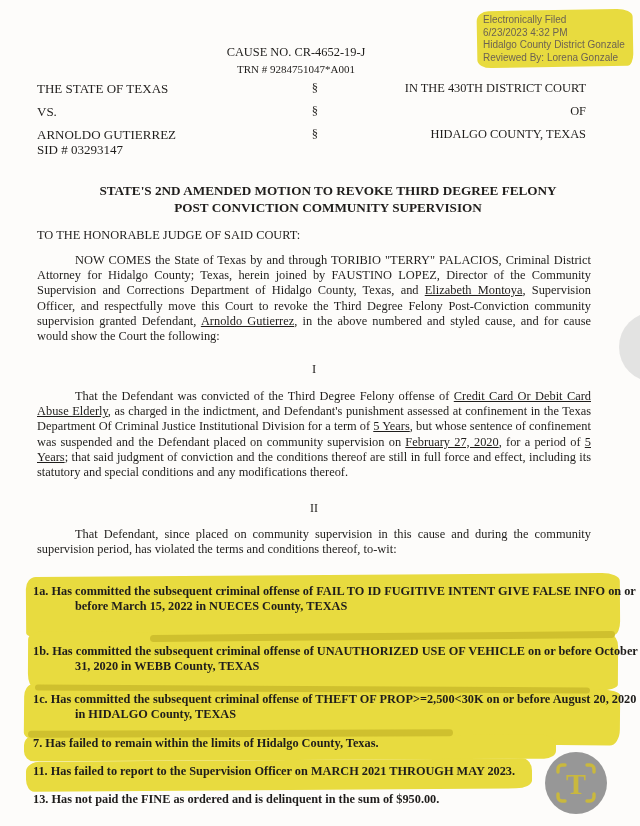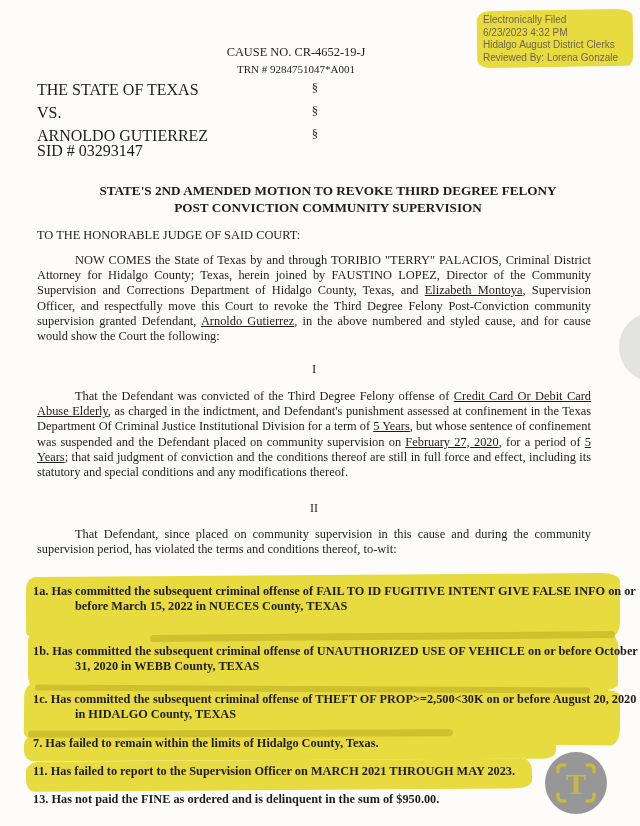--- a/index.html
+++ b/index.html
@@ -18,21 +18,21 @@
   #content{position:absolute;inset:0;z-index:2;}
   .abs{position:absolute;}
   
   #stamp{left:483px;top:14px;width:148px;font-size:10px;line-height:12.6px;
     color:var(--stamp-text,#6d6352);font-family:"Liberation Sans","DejaVu Sans",sans-serif;}
   #stamp-hl{left:477px;top:10px;width:156px;height:57px;border-radius:12px 16px 6px 14px/10px 8px 12px 8px;transform:rotate(-1deg);}
   
   #cause-line{left:0;top:45px;width:592px;text-align:center;font-size:12.4px;}
   #trn-line{left:0;top:63px;width:592px;text-align:center;font-size:11px;}
   .cap-line{height:15px;margin-bottom:8px;white-space:nowrap;}
-  #cap-left{left:37px;top:81px;font-size:16px;}
+  #cap-left{left:37px;top:81px;font-size:13px;}
   #cap-sect{left:300px;top:81px;width:30px;text-align:center;font-size:12.6px;}
   #cap-right{left:360px;top:81px;width:226px;text-align:right;font-size:12.4px;}
   
   #title{left:0;top:183px;width:640px;text-align:center;font-weight:bold;font-size:13.2px;line-height:16.5px;padding-left:8px;}
   #salutation{left:37px;top:228px;font-size:12.4px;}
   .para{left:37px;width:554px;font-size:12.4px;line-height:15.2px;text-align:justify;text-indent:38px;margin:0;}
   #para1{top:253px;}
   #numeral1{left:37px;top:362px;width:554px;text-align:center;font-size:12.6px;}
   #para2{top:389px;}
   #numeral2{left:37px;top:501px;width:554px;text-align:center;font-size:12px;}
@@ -76,37 +76,42 @@
     <div class="hl-dark" id="hl-d1"></div>
     <div class="hl-dark" id="hl-d2"></div>
     <div class="hl-dark" id="hl-d3"></div>
   </div>
 
   <div id="content">
 
     <div class="abs" id="stamp">
       <div>Electronically Filed</div>
       <div>6/23/2023 4:32 PM</div>
-      <div>Hidalgo August District Clerks</div>
+      <div>Hidalgo County District Gonzale</div>
       <div>Reviewed By: Lorena Gonzale</div>
     </div>
 
     <div class="abs" id="cause-line">CAUSE NO. CR-4652-19-J</div>
     <div class="abs" id="trn-line">TRN # 9284751047*A001</div>
 
     <div class="abs" id="cap-left">
       <div class="cap-line">THE STATE OF TEXAS</div>
       <div class="cap-line">VS.</div>
       <div class="cap-line" style="margin-bottom:0">ARNOLDO GUTIERREZ</div>
       <div class="cap-line">SID # 03293147</div>
     </div>
     <div class="abs" id="cap-sect">
       <div class="cap-line">§</div>
       <div class="cap-line">§</div>
       <div class="cap-line">§</div>
+    </div>
+    <div class="abs" id="cap-right">
+      <div class="cap-line">IN THE 430TH DISTRICT COURT</div>
+      <div class="cap-line">OF</div>
+      <div class="cap-line">HIDALGO COUNTY, TEXAS</div>
     </div>
 
     <div class="abs" id="title">
       <div>STATE'S 2ND AMENDED MOTION TO REVOKE THIRD DEGREE FELONY</div>
       <div>POST CONVICTION COMMUNITY SUPERVISION</div>
     </div>
 
     <div class="abs" id="salutation">TO THE HONORABLE JUDGE OF SAID COURT:</div>
 
     <p class="abs para" id="para1"><span>NOW COMES the State of Texas by and through TORIBIO "TERRY" PALACIOS, Criminal District Attorney for Hidalgo County; Texas, herein joined by FAUSTINO LOPEZ, Director of the Community Supervision and Corrections Department of Hidalgo County, Texas, and </span><span class="u">Elizabeth Montoya</span><span>, Supervision Officer, and respectfully move this Court to revoke the Third Degree Felony Post-Conviction community supervision granted Defendant, </span><span class="u">Arnoldo Gutierrez</span><span>, in the above numbered and styled cause, and for cause would show the Court the following:</span></p>

